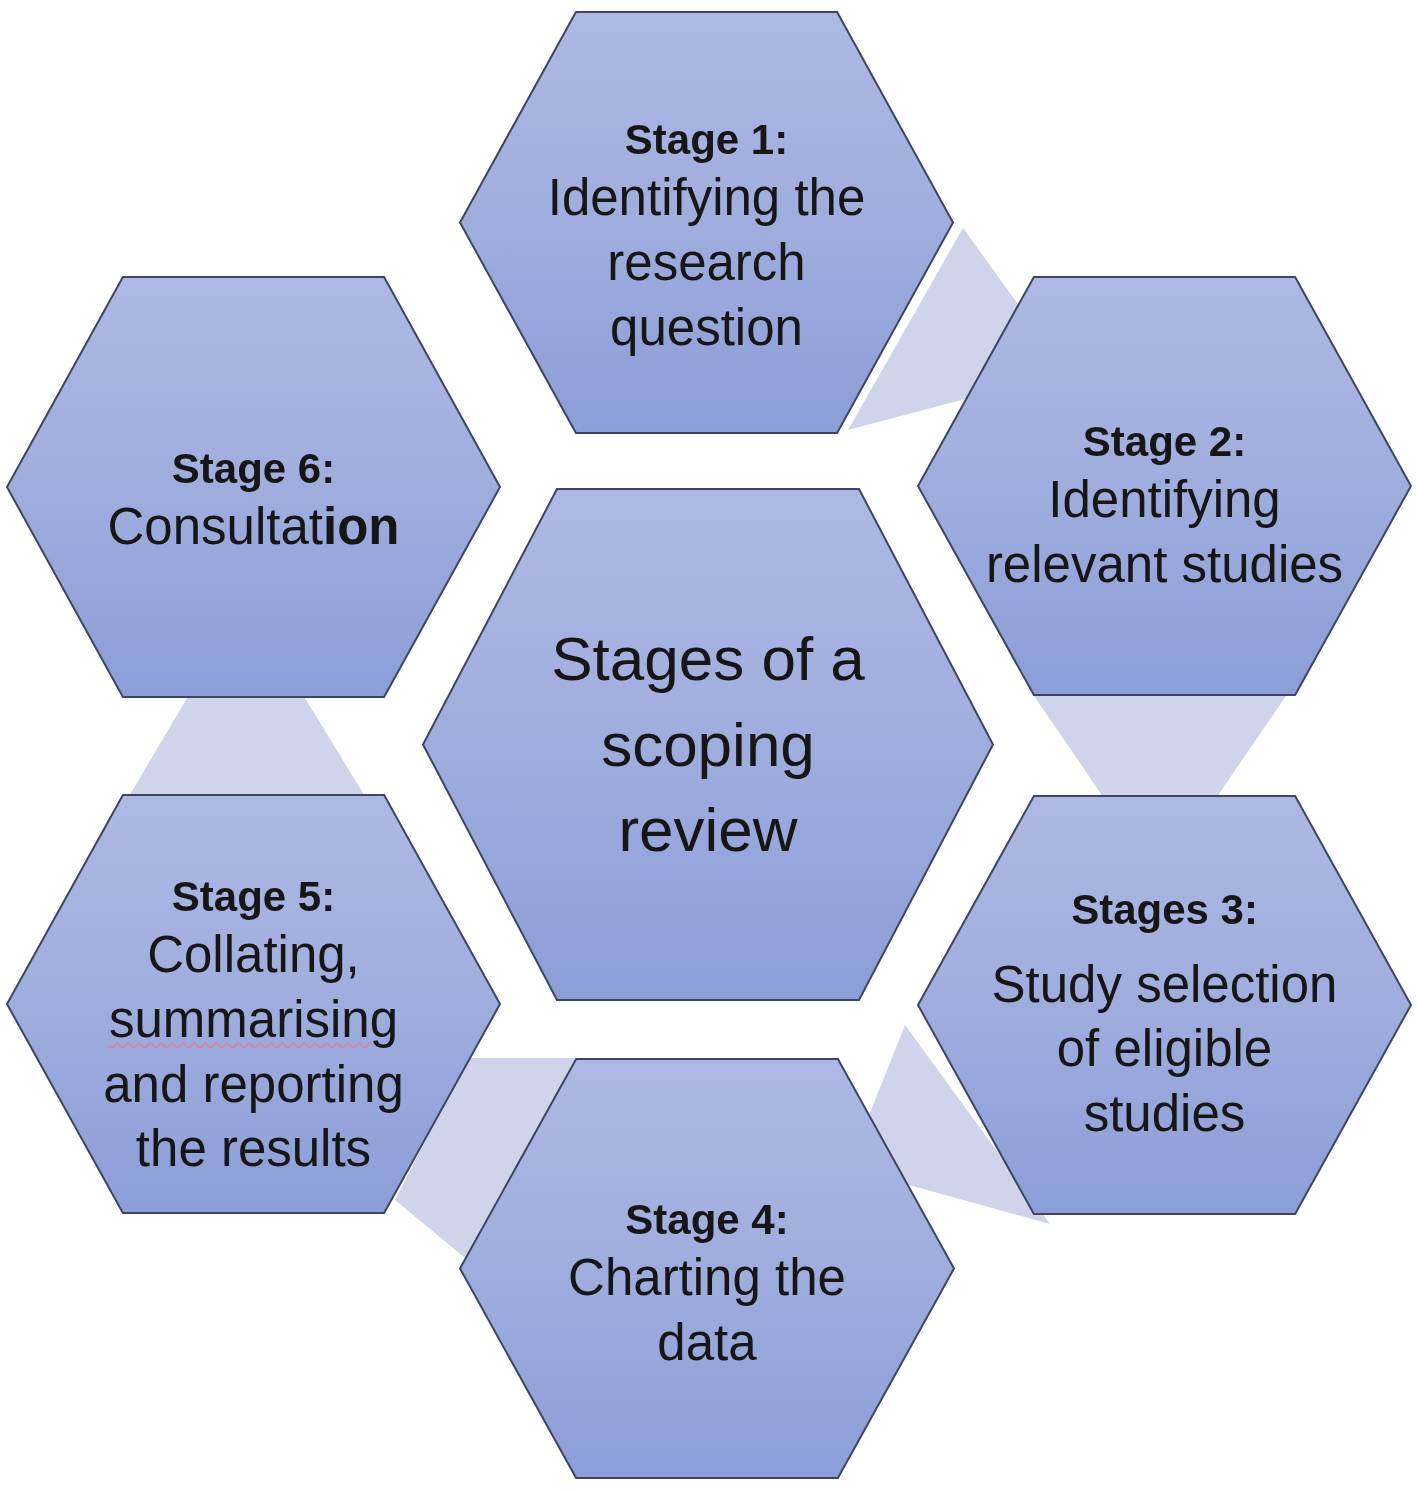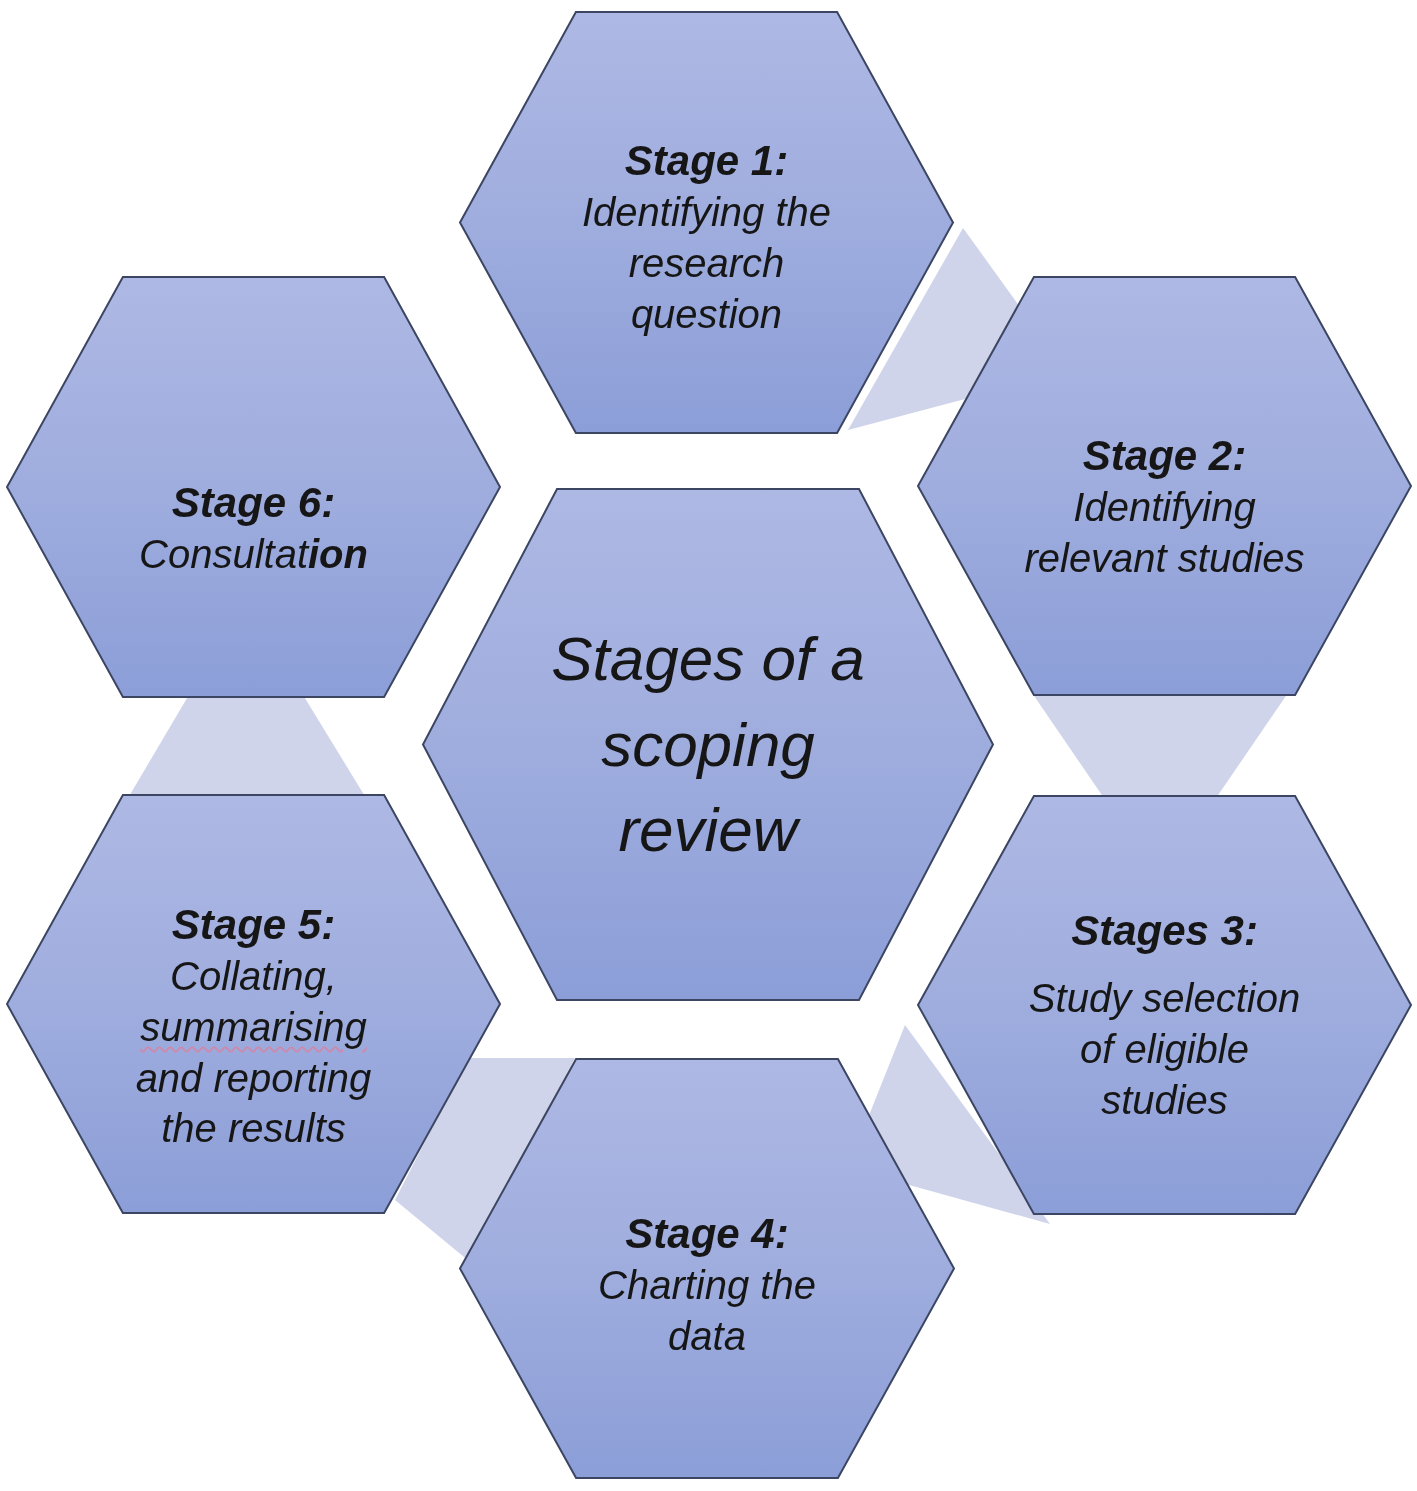--- a/index.html
+++ b/index.html
@@ -31,30 +31,29 @@
     stroke-width: 2;
   }
   .hexlabel {
     position: absolute;
     display: flex;
     flex-direction: column;
     align-items: center;
     justify-content: center;
     text-align: center;
     pointer-events: none;
-    font-style: italic;
   }
   .hexlabel .title {
     font-weight: 700;
     font-size: 42px;
     line-height: 1.27;
   }
   .hexlabel .body {
     font-weight: 400;
-    font-size: 40px;
+    font-size: 51px;
     line-height: 1.27;
   }
   .preline { white-space: pre-line; }
   .center-text {
     font-size: 62px;
     line-height: 1.38;
     font-weight: 400;
     white-space: pre-line;
   }
   .stage3-body { margin-top: 16px; }
@@ -131,18 +130,18 @@
   <div class="hexlabel" style="left:7px; top:795px; width:493px; height:418px; padding-top:22px;">
     <div class="title">Stage 5:</div>
     <div class="body">
       <span>Collating,</span><br>
       <span class="misspelled">summarising</span><br>
       <span class="preline">and reporting
 the results</span>
     </div>
   </div>
 
-  <div class="hexlabel" style="left:7px; top:294px; width:493px; height:420px; padding-top:24px;">
+  <div class="hexlabel" style="left:7px; top:277px; width:493px; height:420px; padding-top:14px;">
     <div class="title">Stage 6:</div>
     <div class="body"><span>Consultat</span><span class="bold-part">ion</span></div>
   </div>
 
 </div>
 
 </body></html>

